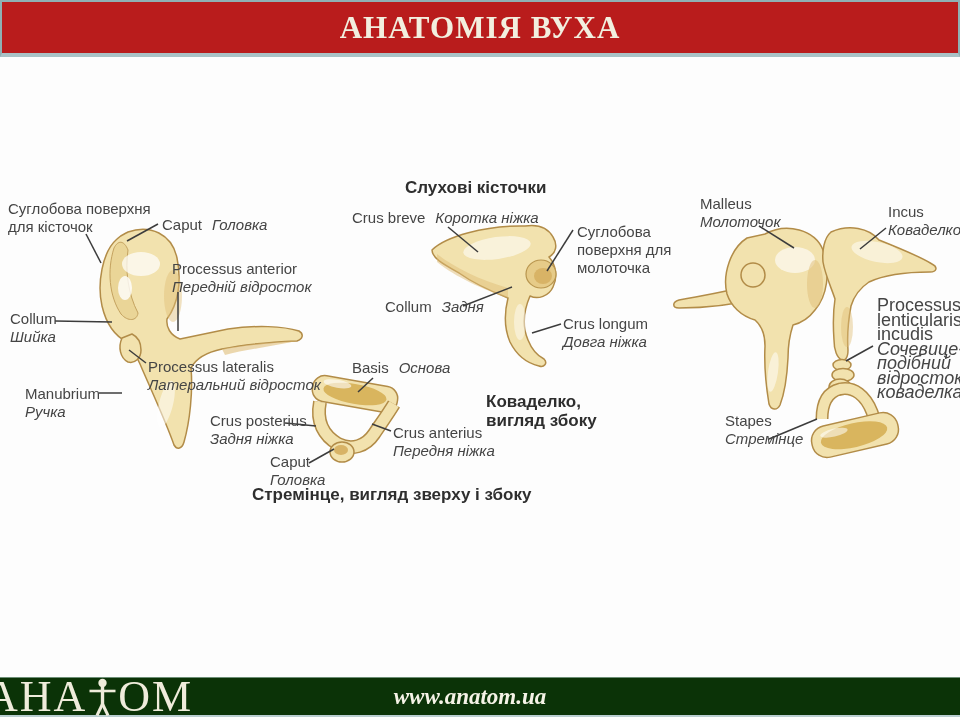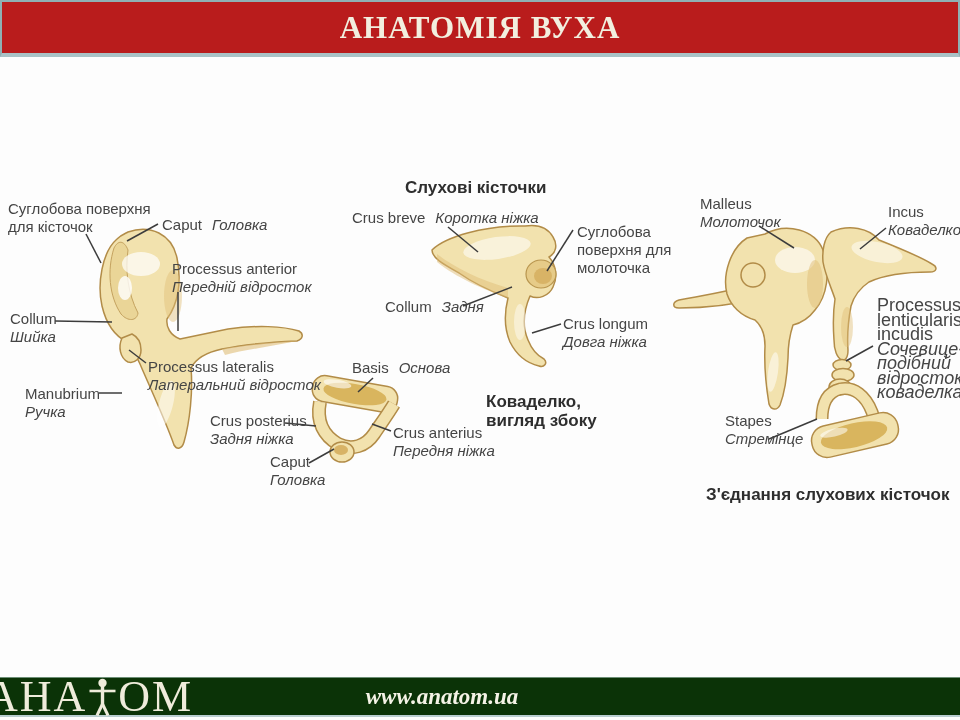--- a/index.html
+++ b/index.html
@@ -10,21 +10,21 @@
     background:#b91c1c;border:2px solid #8fb0b4;border-bottom:4px solid #a9c2c6;
     display:flex;align-items:center;justify-content:center;}
   .title-text{font-family:"Liberation Serif",serif;font-weight:bold;font-size:31px;
     color:#f2efdf;letter-spacing:1px;}
   .footer-bar{position:absolute;top:677px;left:0;width:960px;height:40px;box-sizing:border-box;
     background:#0b3307;border-top:1px solid #6d8f77;border-bottom:2px solid #b9cdd0;}
   .logo{position:absolute;left:-14px;top:677px;height:40px;display:flex;align-items:center;
     font-family:"Liberation Serif",serif;font-size:44px;color:#efecdb;letter-spacing:2px;line-height:40px;}
   .logo svg{margin:0 2px;}
   .footer-url{position:absolute;left:0;top:684px;width:884px;text-align:center;
-    font-family:"Liberation Serif",serif;font-style:italic;font-weight:bold;font-size:23px;color:#f5f3e6;}
+    font-family:"Liberation Serif",serif;font-style:italic;font-weight:bold;font-size:23px;color:#f5f3e6;padding-left:28px;}
   .page-number{position:absolute;left:878px;top:650px;font-size:21px;color:#000;
     border-bottom:2px solid #3a3a3a;padding:0 3px;margin-top:32px;}
   
   .lbl{position:absolute;font-size:15px;color:#454545;line-height:18px;white-space:nowrap;}
   .lbl .la{font-style:normal;}
   .lbl .uk{font-style:italic;}
   .lbl .uk-plain{font-style:normal;}
   .lbl .gap{display:inline-block;width:10px;}
   .lbl.tight{line-height:14.5px;font-size:18px;}
   .caption{position:absolute;font-size:17px;font-weight:bold;color:#2e2e2e;line-height:19px;white-space:nowrap;}
@@ -182,20 +182,21 @@
     <span class="uk">Задня ніжка</span>
   </div>
   <div class="lbl" style="left:393px;top:424px">
     <span class="la">Crus anterius</span><br>
     <span class="uk">Передня ніжка</span>
   </div>
   <div class="lbl" style="left:270px;top:453px">
     <span class="la">Caput</span><br>
     <span class="uk">Головка</span>
   </div>
+  <div class="caption" style="left:252px;top:485px">Стремінце, вигляд зверху і збоку</div>
 
   <div class="lbl" style="left:700px;top:195px">
     <span class="la">Malleus</span><br>
     <span class="uk">Молоточок</span>
   </div>
   <div class="lbl" style="left:888px;top:203px">
     <span class="la">Incus</span><br>
     <span class="uk">Коваделко</span>
   </div>
   <div class="lbl tight" style="left:877px;top:298px">
@@ -204,21 +205,20 @@
     <span class="la">incudis</span><br>
     <span class="uk">Сочевице-</span><br>
     <span class="uk">подібний</span><br>
     <span class="uk">відросток</span><br>
     <span class="uk">коваделка</span>
   </div>
   <div class="lbl" style="left:725px;top:412px">
     <span class="la">Stapes</span><br>
     <span class="uk">Стремінце</span>
   </div>
-  <div class="caption" style="left:706px;top:485px">З'єднання слухових кісточок</div>
 
   <div class="page-number">40</div>
 
   <div class="footer-bar"></div>
   <div class="logo">
     <span>АНА</span>
     <svg width="27" height="38" viewBox="0 0 27 38">
       <circle cx="13.5" cy="5" r="4.2" fill="#efecdb"></circle>
       <line x1="0.5" y1="13" x2="26.5" y2="13" stroke="#efecdb" stroke-width="2.6"></line>
       <rect x="11.8" y="9" width="3.4" height="18" fill="#efecdb"></rect>

